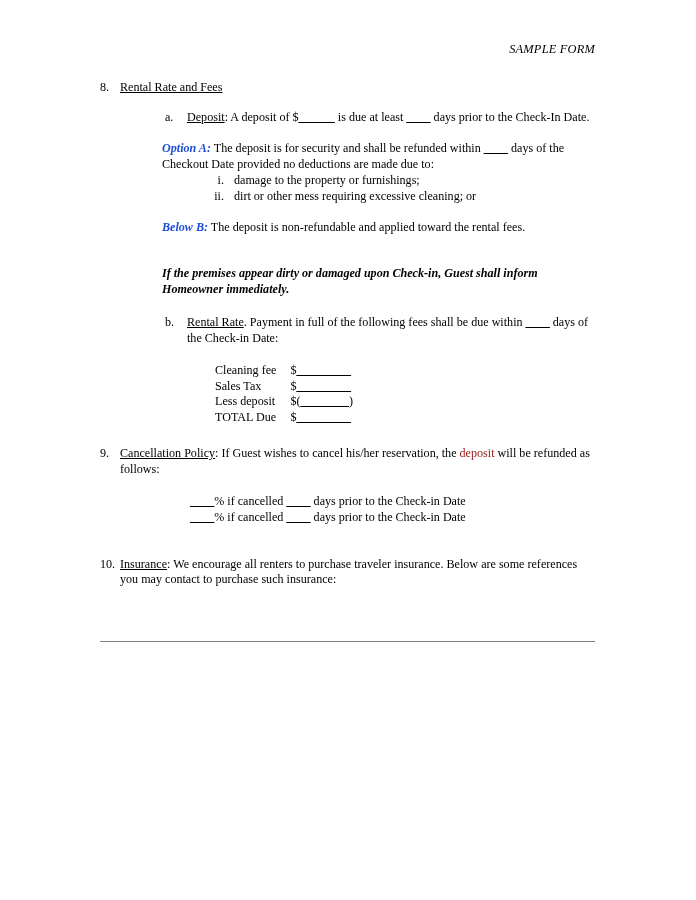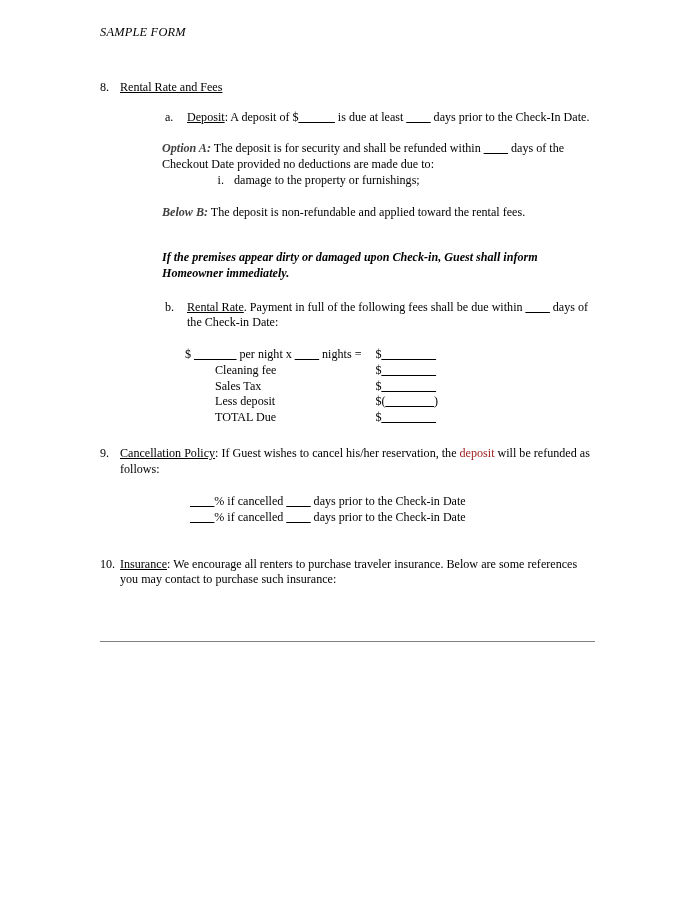--- a/index.html
+++ b/index.html
@@ -14,38 +14,39 @@
     background: #ffffff;
     font-family: "Liberation Serif", "DejaVu Serif", serif;
     color: #000000;
     font-size: 12.1px;
     line-height: 1.30;
     overflow: hidden;
   }
 
   .header-line {
     position: absolute;
-    top: 24px;
+    top: 41px;
     left: 100px;
     width: 495px;
+    text-align: right;
     font-style: italic;
     font-size: 12.4px;
     letter-spacing: 0.2px;
   }
 
   .content {
     position: absolute;
     top: 80px;
     left: 100px;
     width: 495px;
   }
 
   .u { text-decoration: underline; }
   .red { color: #9b1b1b; }
-  .redbi { color: #404040; font-weight: bold; font-style: italic; }
+  .redbi { color: #1d4ed8; font-weight: bold; font-style: italic; }
   .bi { font-weight: bold; font-style: italic; }
 
   
   .numitem {
     position: relative;
     padding-left: 20px;
     margin: 0;
   }
   .numitem .num {
     position: absolute;
@@ -149,39 +150,38 @@
     <div class="letteritem">
       <span class="let">a.</span><span class="u">Deposit</span><span>:  A deposit of  $</span><span class="blank">______</span><span> is due at least </span><span class="blank">____</span><span> days prior to the Check-In Date.</span>
     </div>
 
     <div class="optionblock">
       <span class="redbi">Option A:</span><span> The deposit is for security and shall be refunded within </span><span class="blank">____</span><span> days of the Checkout Date provided no deductions are made due to:</span>
       <ul class="romanlist">
         <li>
           <span class="rn">i.</span><span>damage to the property or furnishings;</span>
         </li>
+        <li>
+          <span class="rn">ii.</span><span>dirt or other mess requiring excessive cleaning; or</span>
+        </li>
       </ul>
     </div>
 
     <div class="optionblock">
       <span class="redbi">Below B:</span><span> The deposit is non-refundable and applied toward the rental fees.</span>
     </div>
 
     <div class="statement bi">If the premises appear dirty or damaged upon Check-in, Guest shall inform Homeowner immediately.</div>
 
     <div class="letteritem ratesec">
       <span class="let">b.</span><span class="u">Rental Rate</span><span>.  Payment in full of the following fees shall be due within </span><span class="blank">____</span><span> days of the Check-in Date:</span>
     </div>
 
     <table class="feetable">
       <tbody>
-          <tr class="firstrow">
-        <td class="label"><span>$ </span><span class="blank">_______</span><span> per night x </span><span class="blank">____</span><span> nights = </span></td>
-        <td class="amount amountcol"><span>$</span><span class="blank">_________</span><span></span></td>
-      </tr>
       <tr>
         <td class="label indentlabel">Cleaning fee</td>
         <td class="amount amountcol"><span>$</span><span class="blank">_________</span><span></span></td>
       </tr>
       <tr>
         <td class="label indentlabel">Sales Tax</td>
         <td class="amount amountcol"><span>$</span><span class="blank">_________</span><span></span></td>
       </tr>
       <tr>
         <td class="label indentlabel">Less deposit</td>

